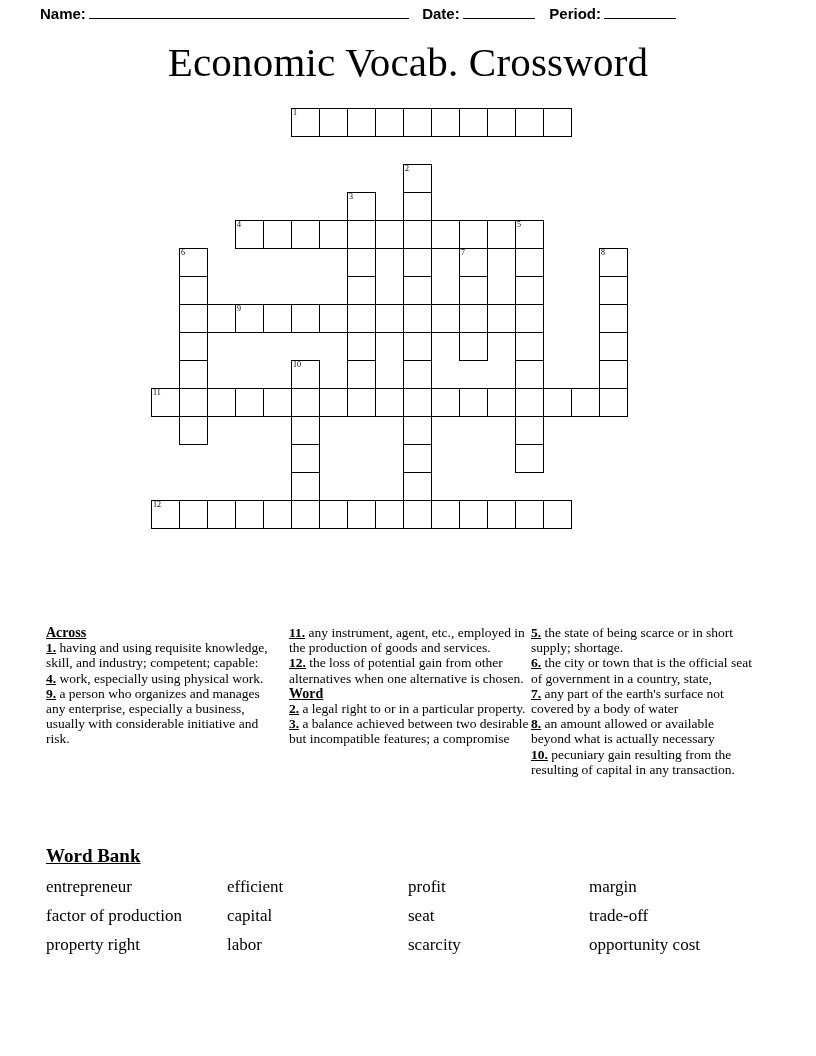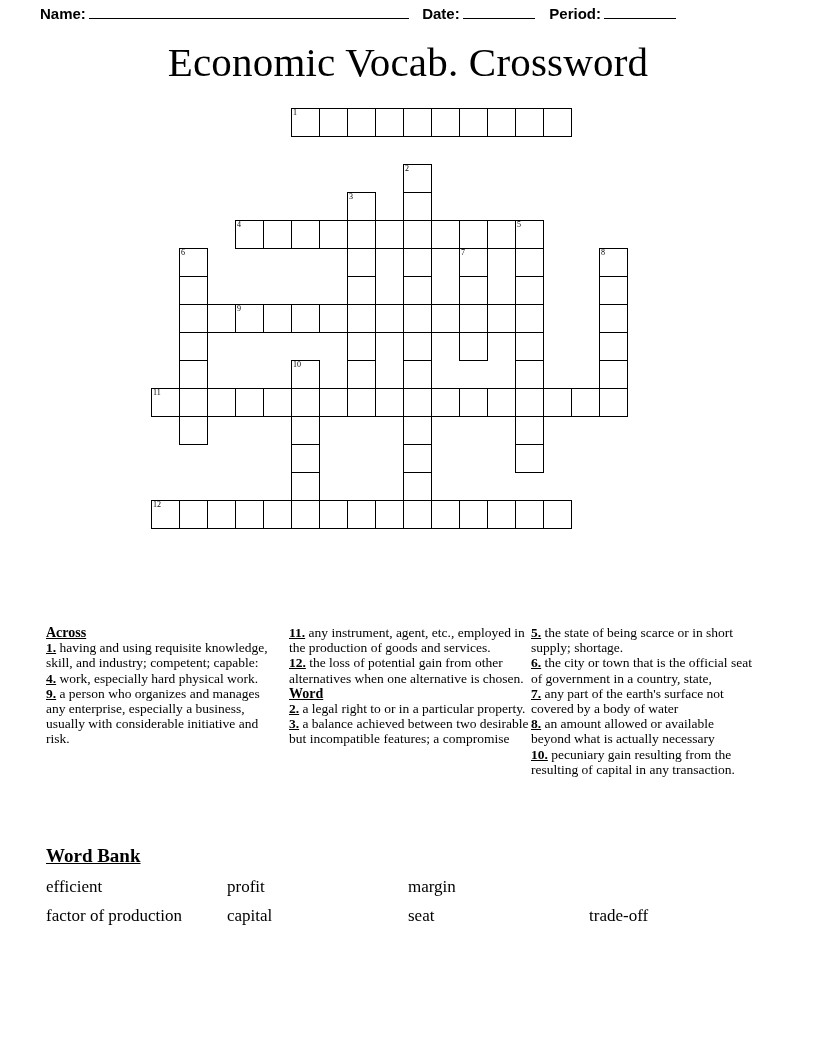--- a/index.html
+++ b/index.html
@@ -297,21 +297,21 @@
     </div>
 
   <div class="clues">
 
     <div class="clue-col col-1">
       <div class="clue-head">Across</div>
       <div class="clue-item">
         <b>1.</b><span> having and using requisite knowledge, skill, and industry; competent; capable:</span>
       </div>
       <div class="clue-item">
-        <b>4.</b><span> work, especially hard physical work.</span>
+        <b>4.</b><span> work, especially using physical work.</span>
       </div>
       <div class="clue-item">
         <b>9.</b><span> a person who organizes and manages any enterprise, especially a business, usually with considerable initiative and risk.</span>
       </div>
     </div>
 
     <div class="clue-col col-2">
       <div class="clue-item">
         <b>11.</b><span> any instrument, agent, etc., employed in the production of goods and services.</span>
       </div>
@@ -343,25 +343,32 @@
       <div class="clue-item">
         <b>10.</b><span> pecuniary gain resulting from the resulting of capital in any transaction.</span>
       </div>
     </div>
 
   </div>
 
   <div class="wordbank-title">Word Bank</div>
   <div class="wordbank">
     <div class="wb-row">
+      <div class="wb-cell">entrepreneur</div>
       <div class="wb-cell">efficient</div>
       <div class="wb-cell">profit</div>
       <div class="wb-cell">margin</div>
     </div>
     <div class="wb-row">
       <div class="wb-cell">factor of production</div>
       <div class="wb-cell">capital</div>
       <div class="wb-cell">seat</div>
       <div class="wb-cell">trade-off</div>
     </div>
+    <div class="wb-row">
+      <div class="wb-cell">property right</div>
+      <div class="wb-cell">labor</div>
+      <div class="wb-cell">scarcity</div>
+      <div class="wb-cell">opportunity cost</div>
+    </div>
   </div>
 
 </div>
 
 </body></html>

